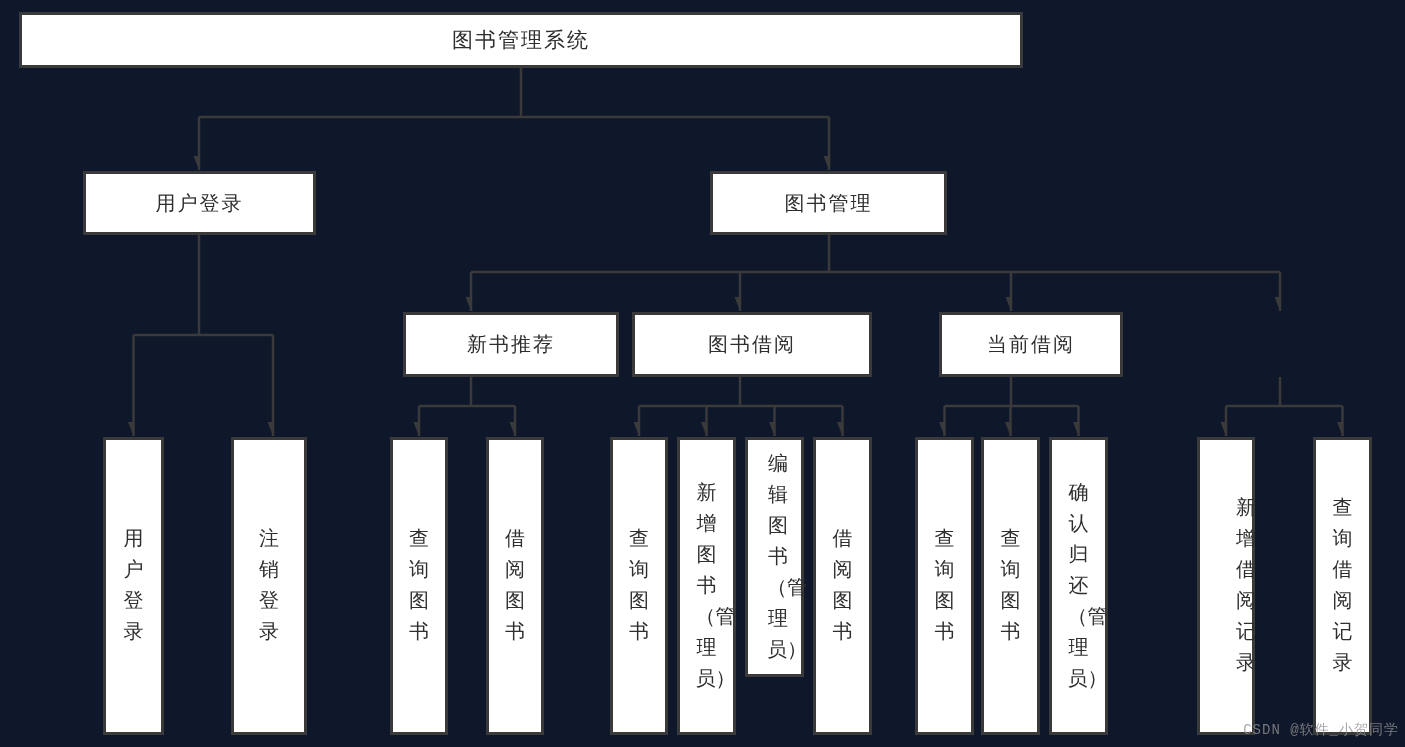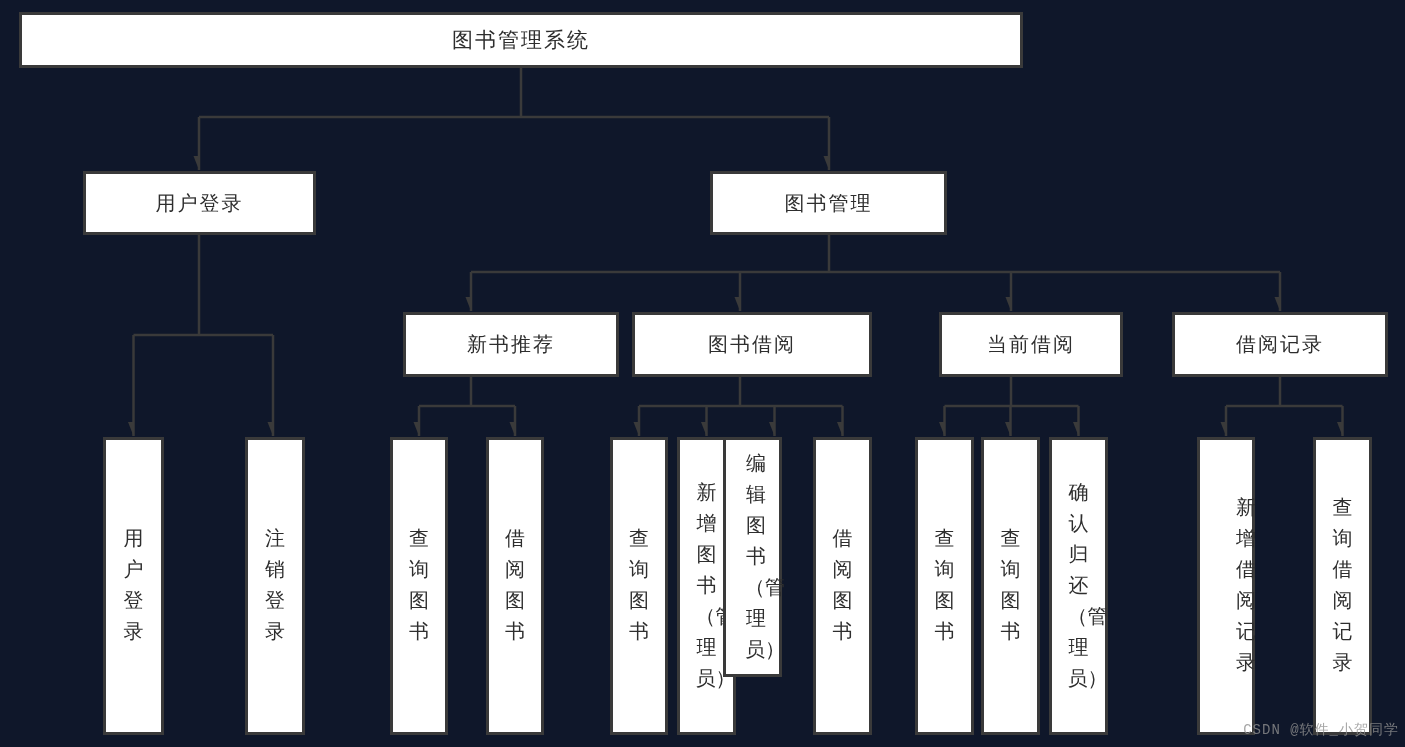--- a/index.html
+++ b/index.html
@@ -126,45 +126,42 @@
 
   <div class="box" style="left:363px; top:312px; width:216px; height:65px;margin-left:40px;">
     <span class="hlabel">新书推荐</span>
   </div>
   <div class="box" style="left:632px; top:312px; width:240px; height:65px;">
     <span class="hlabel">图书借阅</span>
   </div>
   <div class="box" style="left:903px; top:312px; width:184px; height:65px;margin-left:36px;">
     <span class="hlabel">当前借阅</span>
   </div>
-  <div class="box" style="left:1172px; top:312px; width:216px; height:65px;">
-    <span class="hlabel">借阅记录</span>
-  </div>
 
   <div class="box" style="left:103px; top:437px; width:61px; height:298px;">
     <span class="vlabel">用户登录</span>
   </div>
-  <div class="box" style="left:245px; top:437px; width:60px; height:298px;">
+  <div class="box" style="left:231px; top:437px; width:76px; height:298px;">
     <span class="vlabel">注销登录</span>
   </div>
 
   <div class="box" style="left:390px; top:437px; width:58px; height:298px;">
     <span class="vlabel">查询图书</span>
   </div>
   <div class="box" style="left:486px; top:437px; width:58px; height:298px;">
     <span class="vlabel">借阅图书</span>
   </div>
 
   <div class="box" style="left:610px; top:437px; width:58px; height:298px;">
     <span class="vlabel">查询图书</span>
   </div>
   <div class="box" style="left:677px; top:437px; width:59px; height:298px;">
     <span class="vlabel">新增图书（管理员）</span>
   </div>
-  <div class="box" style="left:723px; top:437px; width:59px; height:240px;padding-left:7px;">
+  <div class="box" style="left:745px; top:437px; width:59px; height:240px;padding-left:7px;">
     <span class="vlabel">编辑图书（管理员）</span>
   </div>
   <div class="box" style="left:813px; top:437px; width:59px; height:298px;">
     <span class="vlabel">借阅图书</span>
   </div>
 
   <div class="box" style="left:915px; top:437px; width:59px; height:298px;">
     <span class="vlabel">查询图书</span>
   </div>
   <div class="box" style="left:981px; top:437px; width:59px; height:298px;">

